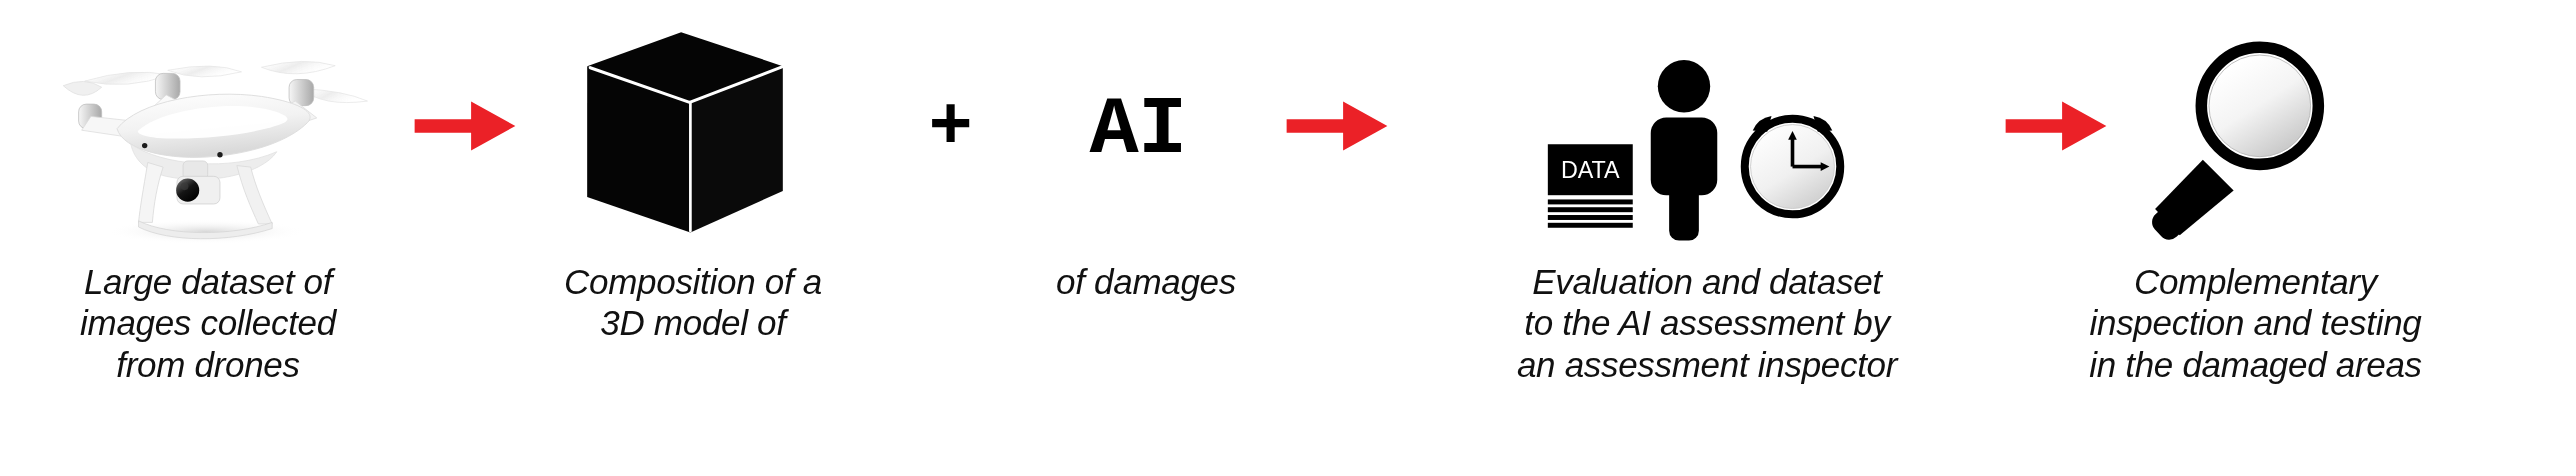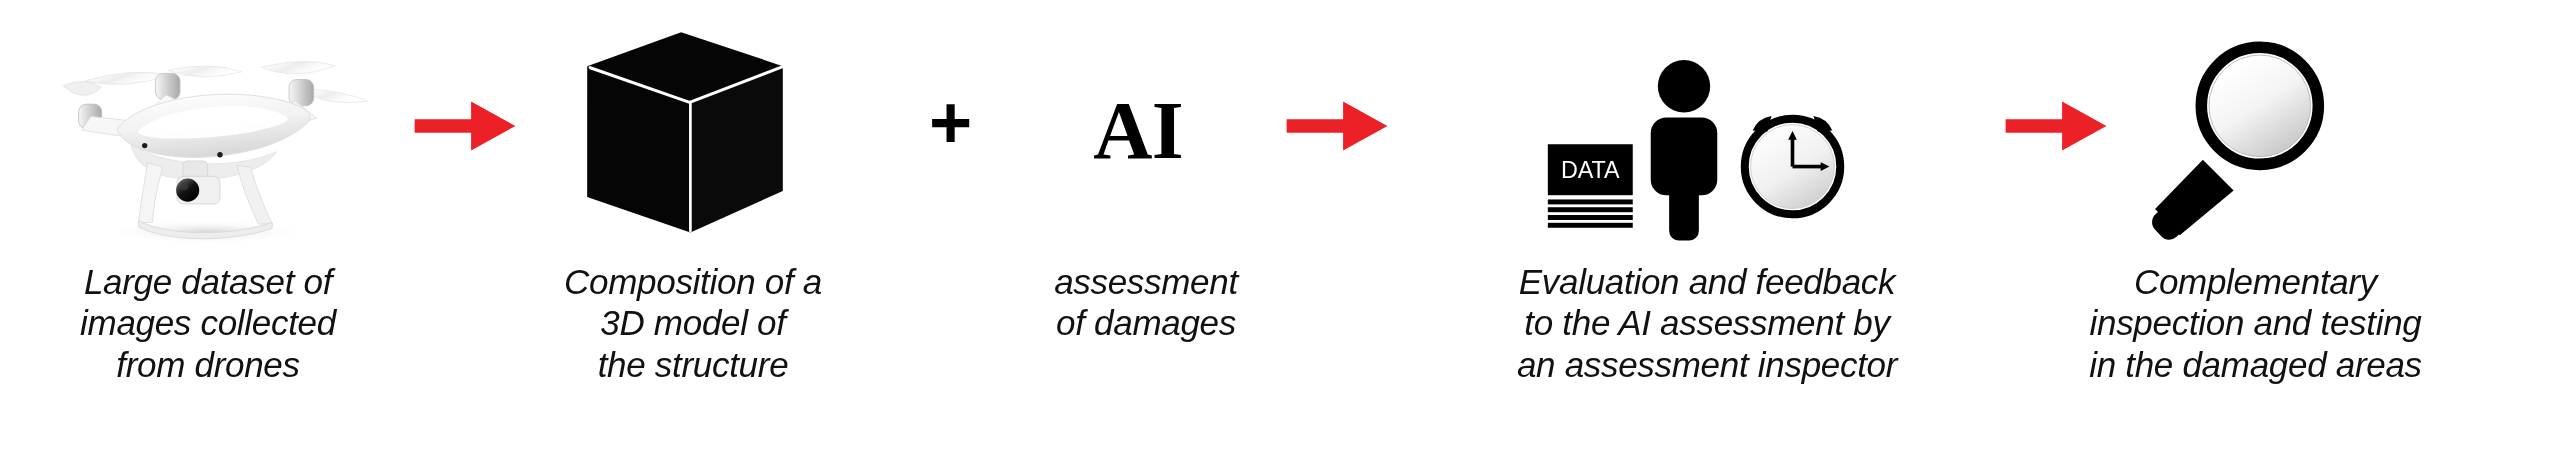--- a/index.html
+++ b/index.html
@@ -64,21 +64,21 @@
     color: #000;
     line-height: 1;
     font-family: "Liberation Sans", sans-serif;
   }
   .ai-sym {
     font-size: 82px;
     font-weight: 700;
     letter-spacing: -0.8px;
     color: #000;
     line-height: 1;
-    font-family: Liberation Serif, serif;
+    font-family: Liberation Mono, monospace;
   }
 
   
   .drone-wrap { width: 338px; height: 231px; }
 
   
   .cube-wrap { width: 208px; height: 215px; }
 
   
   .insp-group {
@@ -209,32 +209,30 @@
           <path d="M142 104 L262 56 L262 218 L142 272 Z" fill="#0a0a0a"></path>
 
           <path d="M12 58 L141 103 L261 57" fill="none" stroke="#ffffff" stroke-width="4" stroke-linecap="round" stroke-linejoin="round"></path>
           <path d="M142 104 L142 270" fill="none" stroke="#ffffff" stroke-width="3.5" stroke-linecap="round"></path>
         </svg>
       </div>
     </div>
     <div class="caption">
       <span class="ln">Composition of a</span>
       <span class="ln">3D model of</span>
-      <span class="ln">the structure</span>
     </div>
   </div>
 
   <div class="plus-sym" style="left:929px; top:86px;">+</div>
 
   <div class="stage" style="left:992px; width:292px;">
     <div class="art">
       <div class="ai-sym">AI</div>
     </div>
     <div class="caption">
-      <span class="ln">assessment</span>
       <span class="ln">of damages</span>
     </div>
   </div>
 
   <div class="arrow" style="left:1286px;">
     <svg viewBox="0 0 132 76" xmlns="http://www.w3.org/2000/svg" aria-hidden="true">
       <path d="M0 29 L74 29 L74 6 L132 38 L74 70 L74 47 L0 47 Z" fill="#EB2127"></path>
     </svg>
   </div>
 
@@ -281,21 +279,21 @@
             <line x1="85" y1="92" x2="85" y2="50" stroke="#000000" stroke-width="5" stroke-linecap="butt"></line>
             <path d="M85 43 L79 55 L91 55 Z" fill="#000000"></path>
             <line x1="85" y1="92" x2="128" y2="92" stroke="#000000" stroke-width="5" stroke-linecap="butt"></line>
             <path d="M136 92 L124 86 L124 98 Z" fill="#000000"></path>
           </svg>
         </div>
 
       </div>
     </div>
     <div class="caption">
-      <span class="ln">Evaluation and feedback</span>
+      <span class="ln">Evaluation and dataset</span>
       <span class="ln">to the AI assessment by</span>
       <span class="ln">an assessment inspector</span>
     </div>
   </div>
 
   <div class="arrow" style="left:2005px;">
     <svg viewBox="0 0 132 76" xmlns="http://www.w3.org/2000/svg" aria-hidden="true">
       <path d="M0 29 L74 29 L74 6 L132 38 L74 70 L74 47 L0 47 Z" fill="#EB2127"></path>
     </svg>
   </div>

